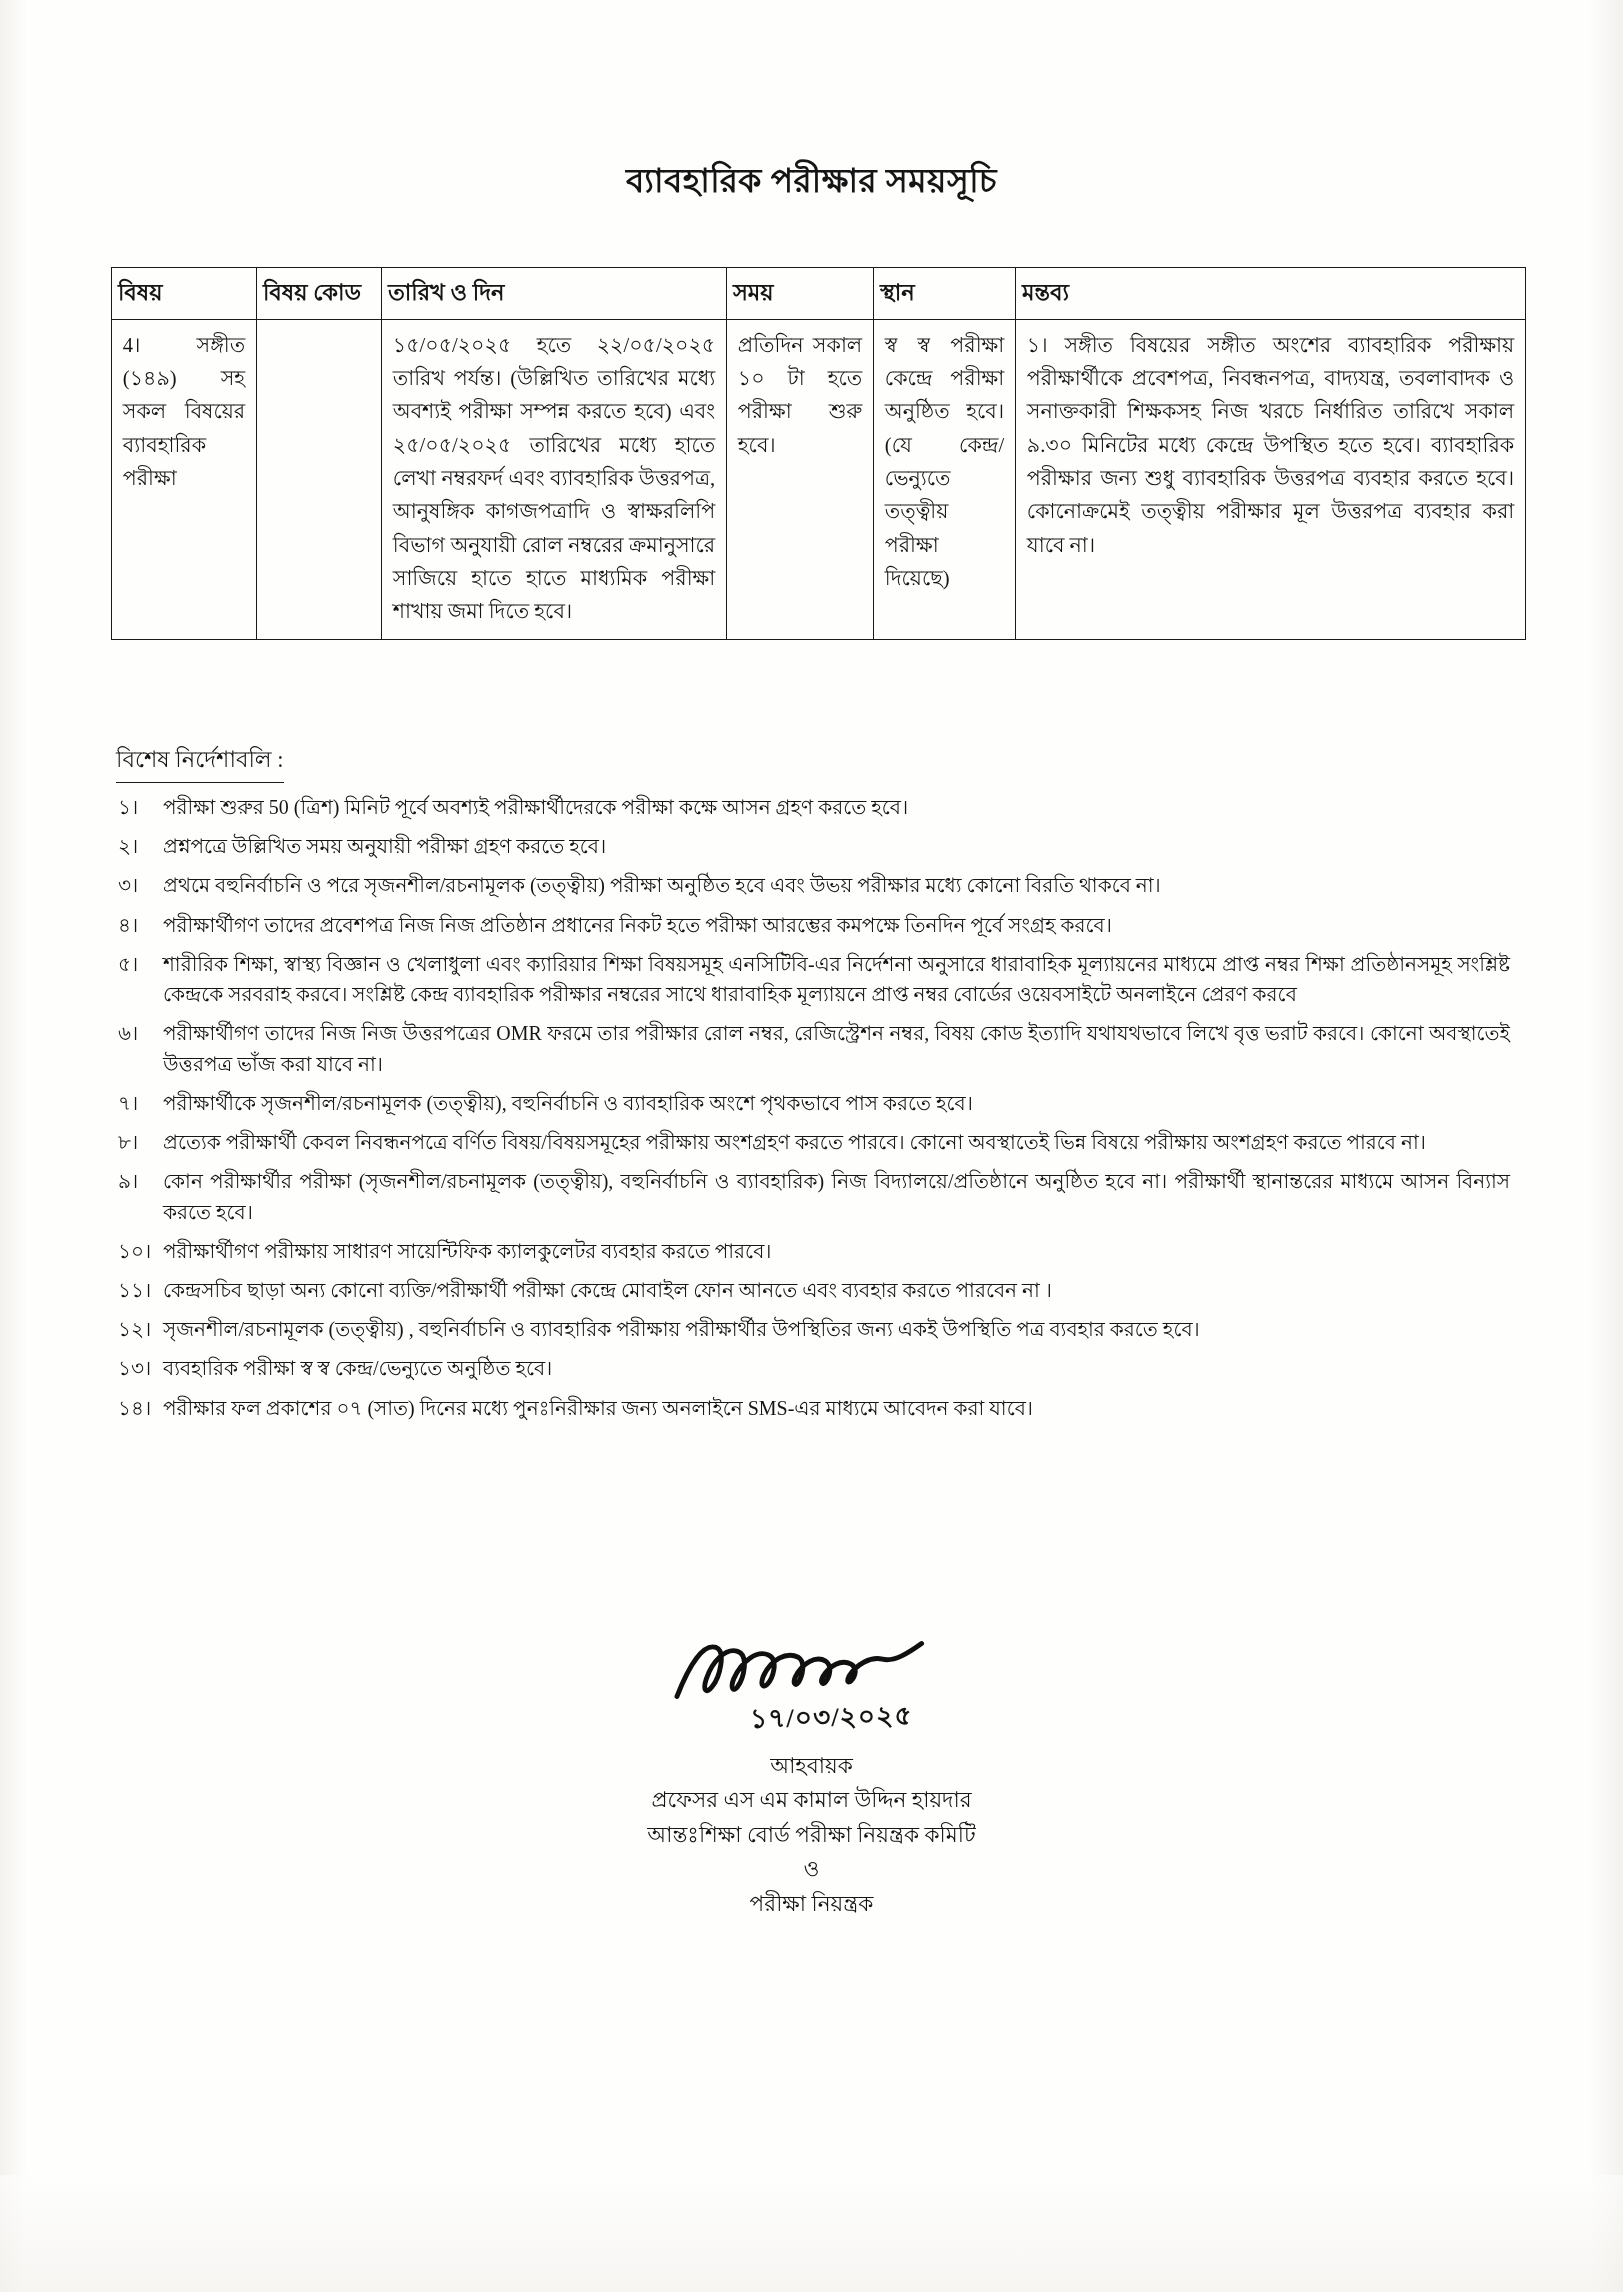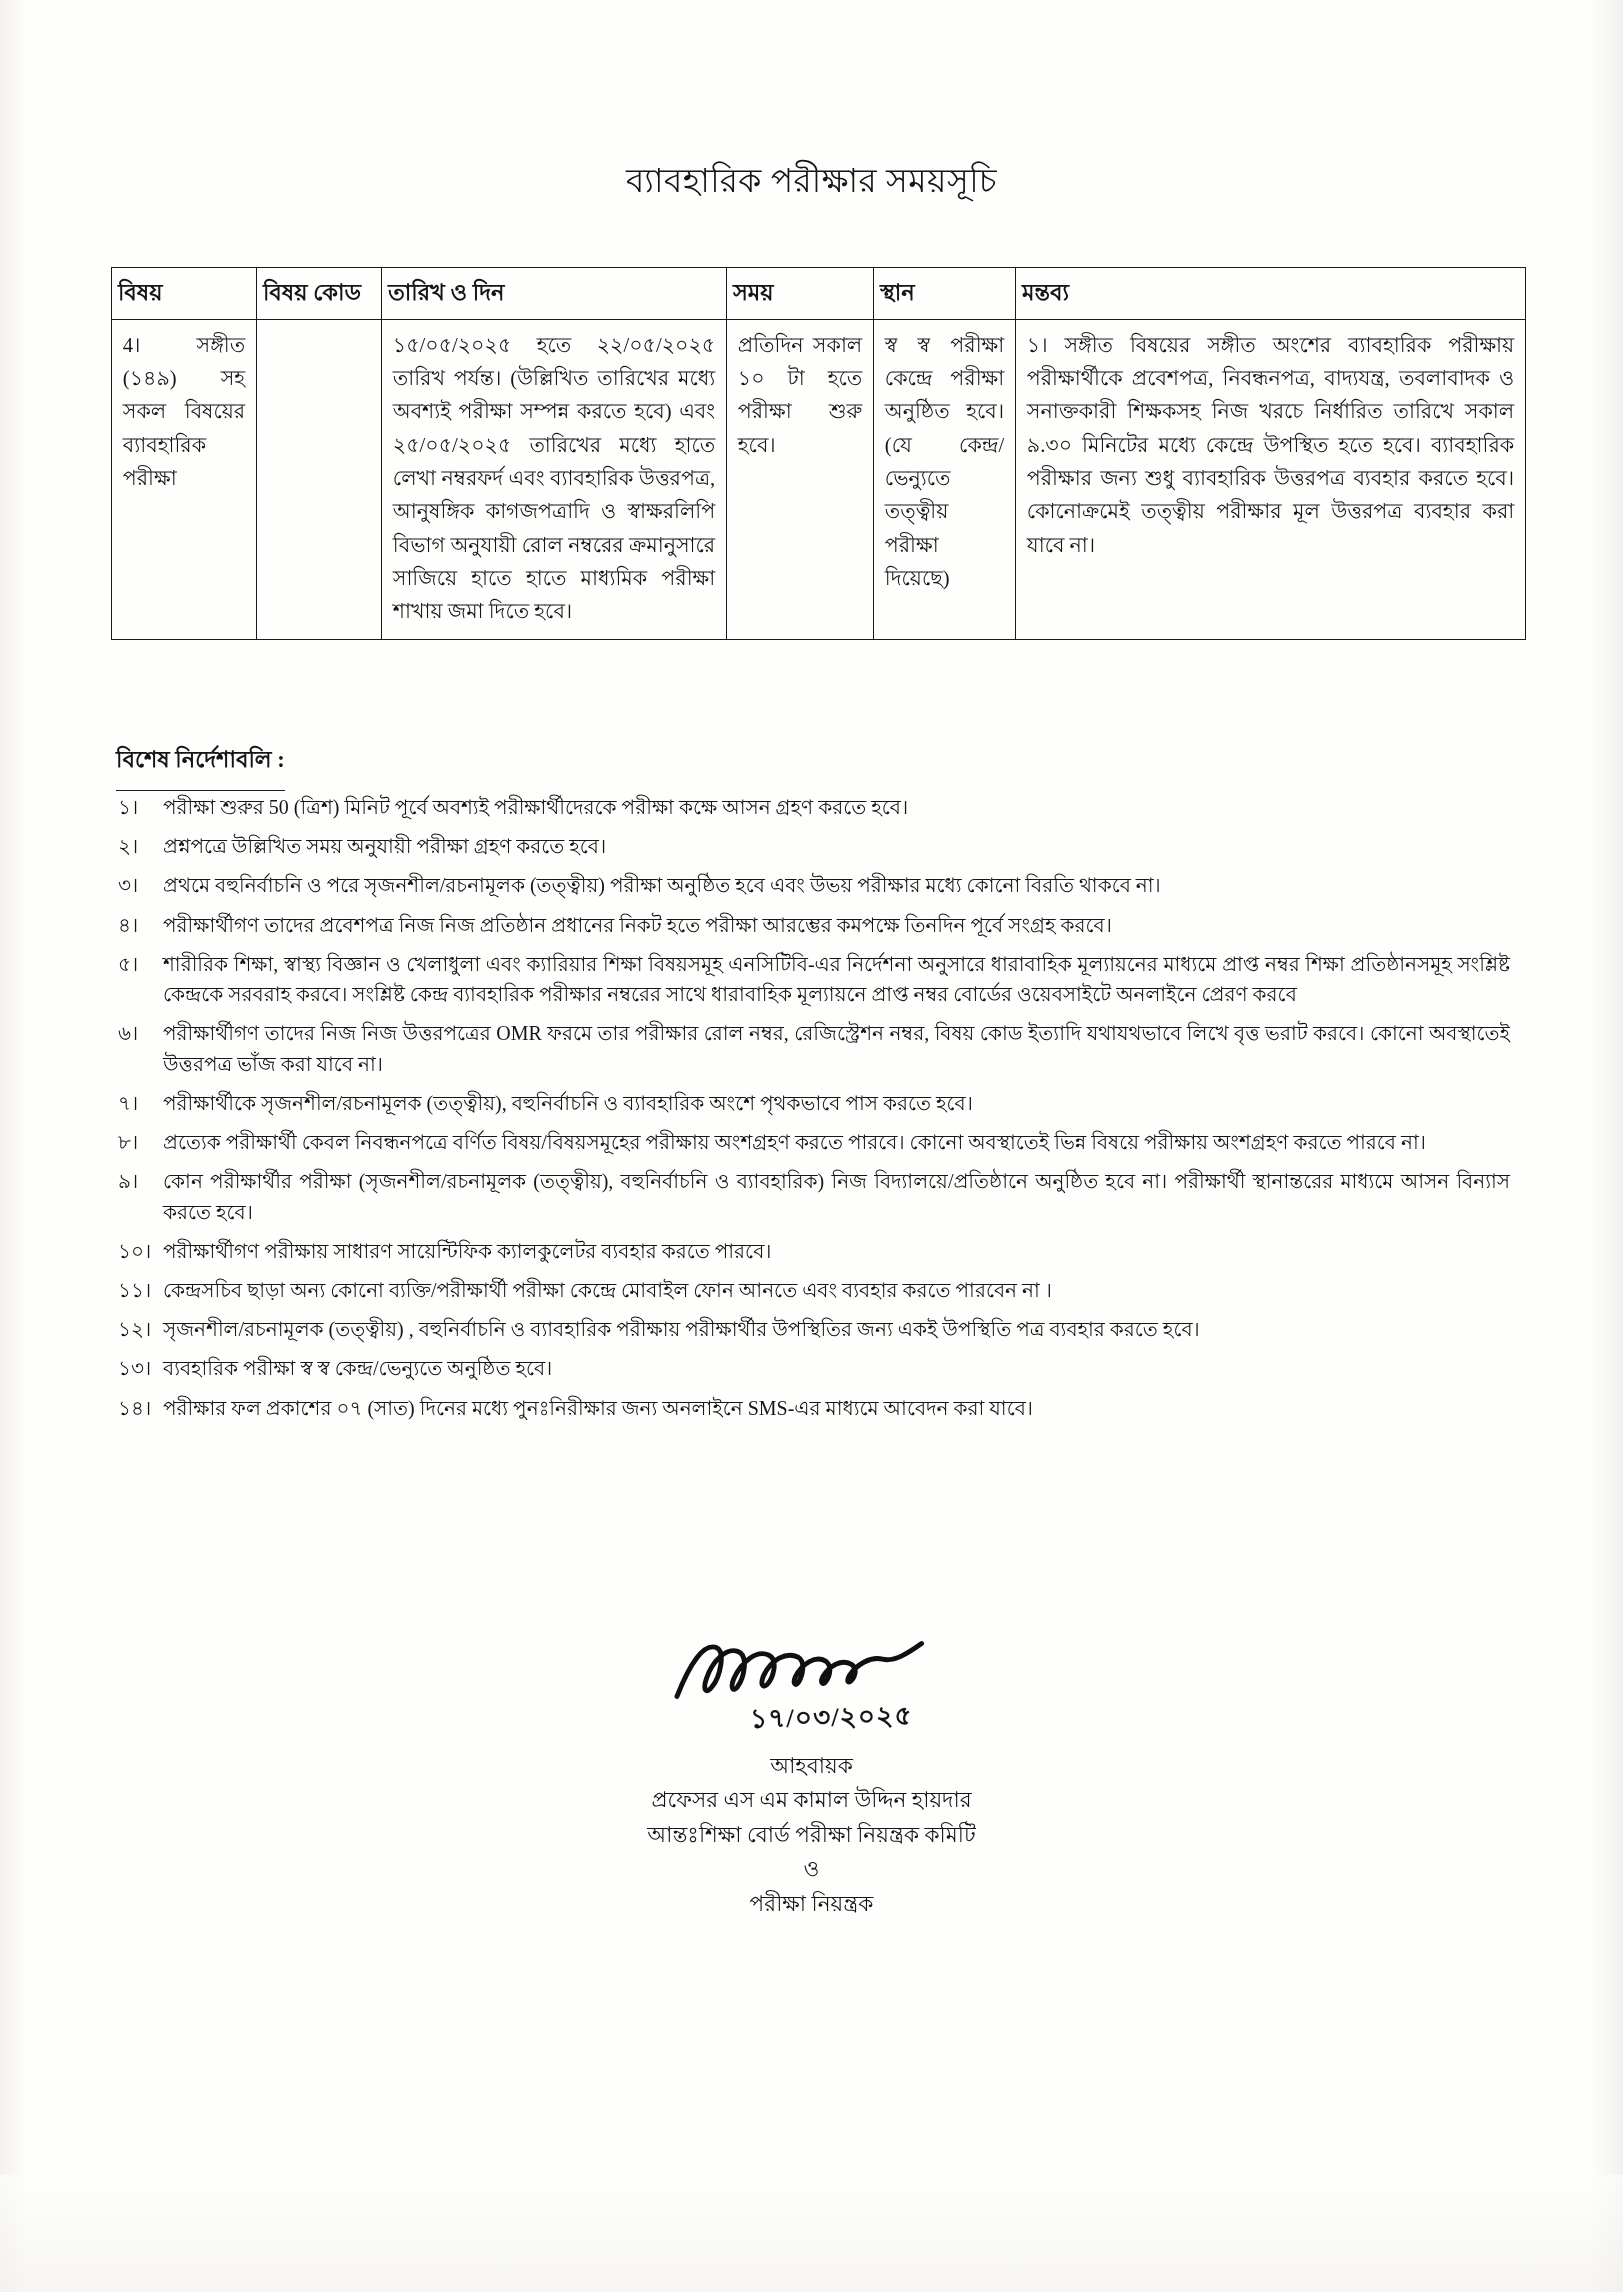--- a/index.html
+++ b/index.html
@@ -45,21 +45,21 @@
     pointer-events: none;
   }
 
   .title {
     position: absolute;
     top: 155px;
     left: 0;
     width: 100%;
     text-align: center;
     font-size: 33px;
-    font-weight: 400;
+    font-weight: 700;
     letter-spacing: 0.5px;
   }
 
   
   table.schedule {
     position: absolute;
     top: 267px;
     left: 111px;
     width: 1414px;
     border-collapse: collapse;
@@ -88,23 +88,23 @@
   .col-time { width: 147px; }
   .col-place { width: 142px; }
   .col-remark { width: 510px; }
 
   
   .instr-head {
     position: absolute;
     top: 742px;
     left: 116px;
     font-size: 22.5px;
-    font-weight: 700;
+    font-weight: 400;
     border-bottom: 1.6px solid #1a1a1a;
-    padding-bottom: 10px;
+    padding-bottom: 2px;
   }
   ol.instructions {
     position: absolute;
     top: 792px;
     left: 118px;
     width: 1392px;
     margin: 0;
     padding: 0;
     list-style: none;
   }

